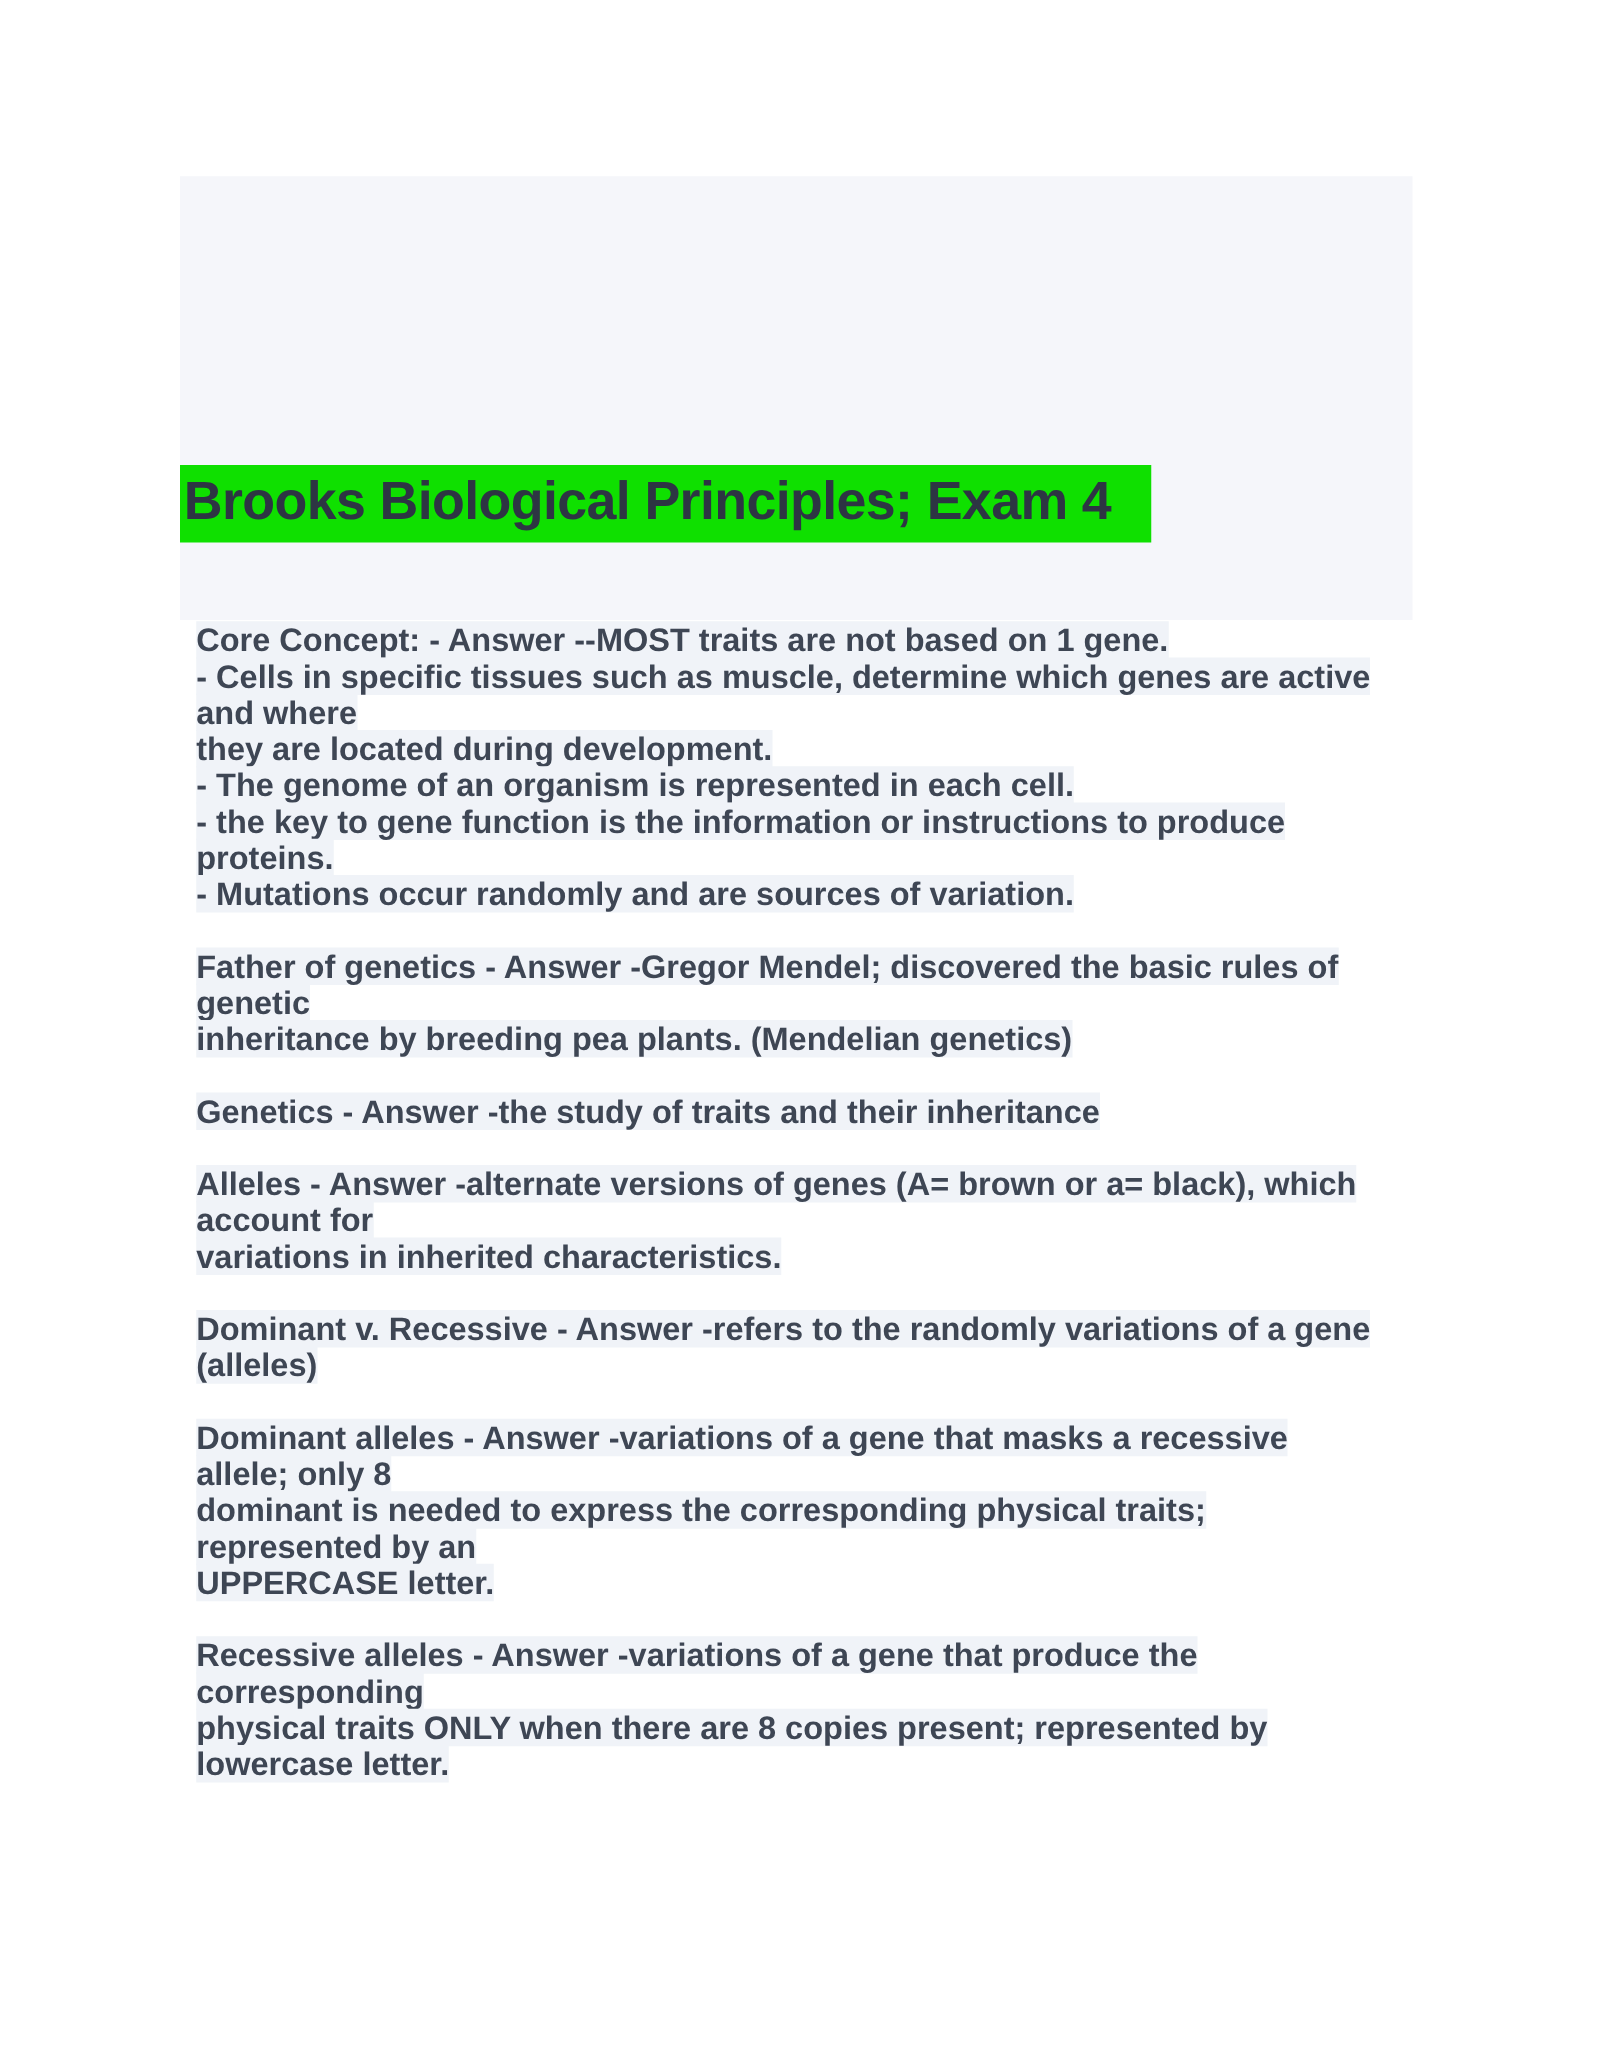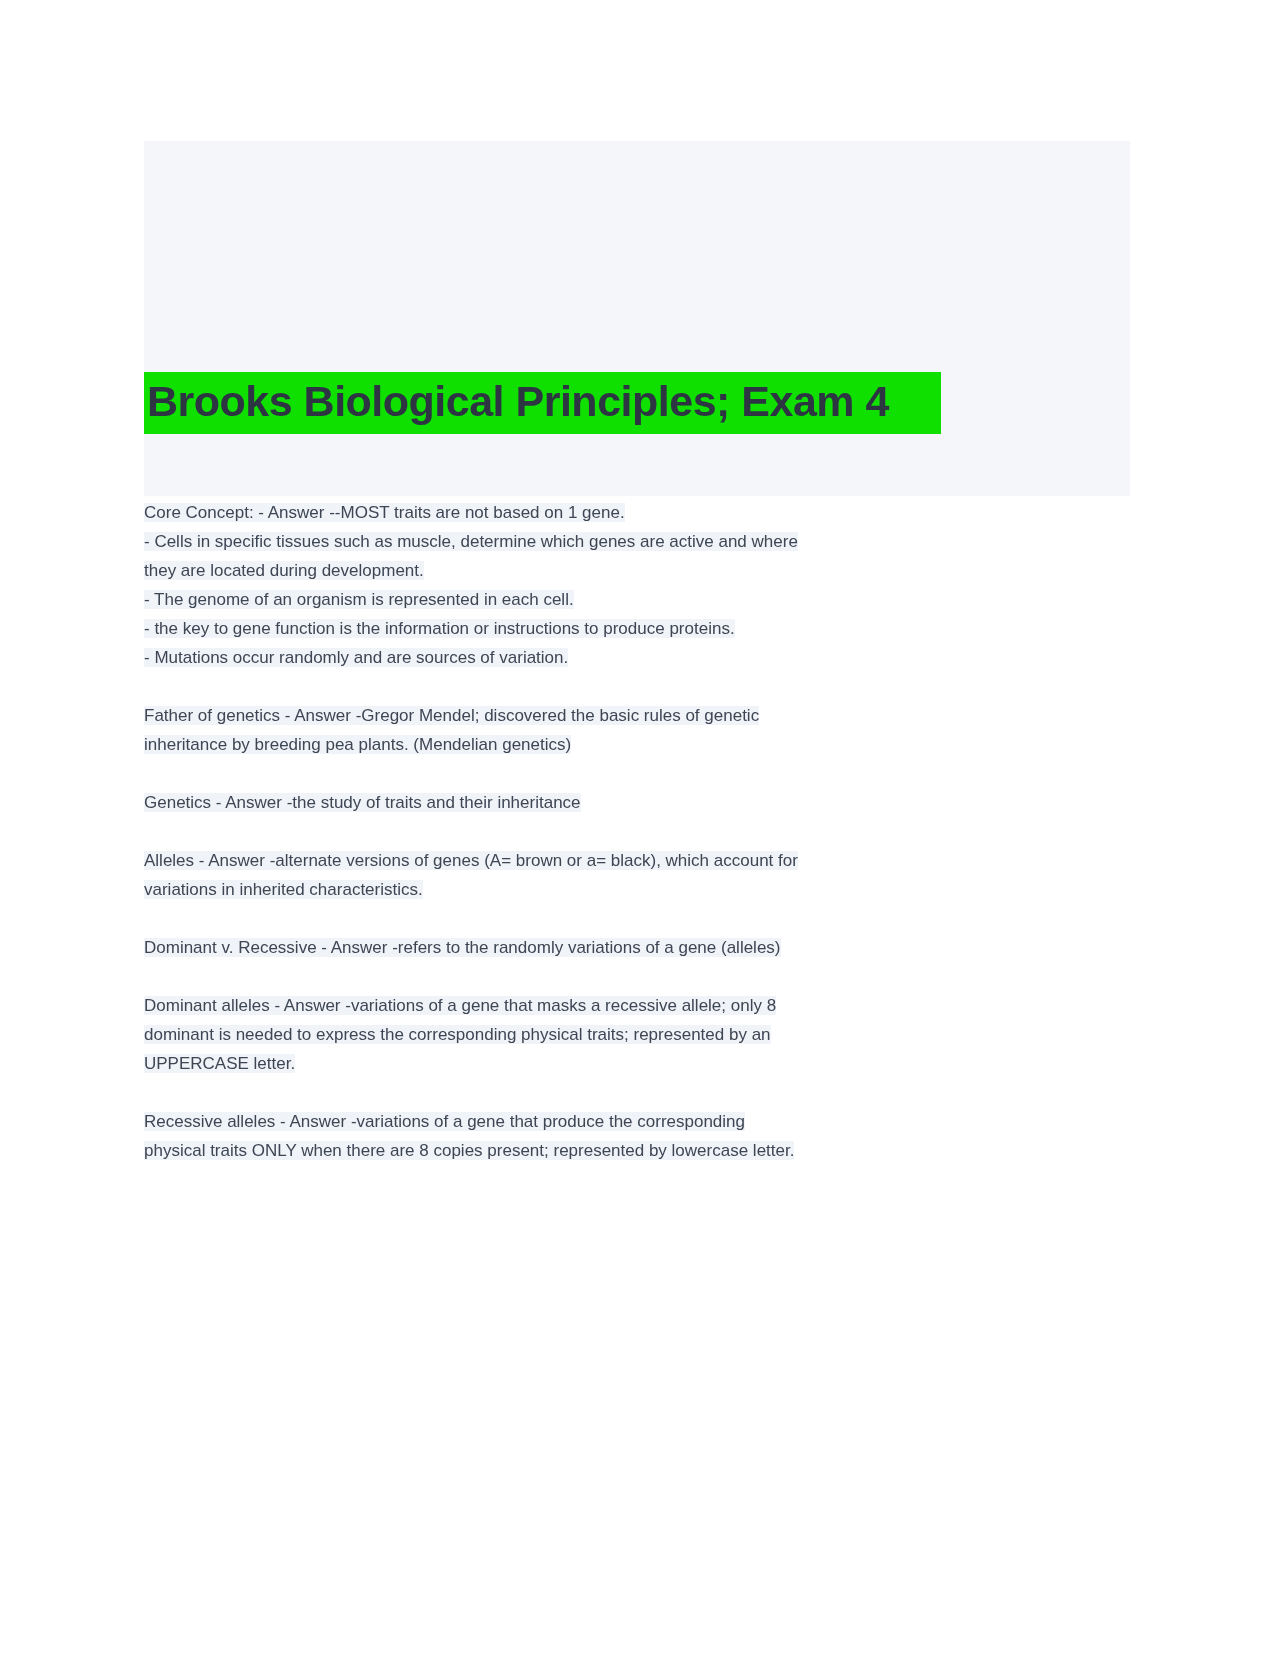--- a/index.html
+++ b/index.html
@@ -30,30 +30,31 @@
     margin: 0;
     font-size: 43px;
     font-weight: bold;
     line-height: 49px;
     letter-spacing: -0.5px;
     color: var(--title-text, #2d3543);
     white-space: nowrap;
   }
   .mark-green {
     background: var(--title-highlight, #0fe000);
-    padding: 5px 52px 9px 3px;
+    padding: 5px 32px 9px 3px;
   }
   .body {
     position: absolute;
-    left: 144px;
+    left: 157px;
     top: 498px;
     width: 950px;
-    font-size: 17px;
+    font-size: 26px;
     line-height: 29px;
     color: var(--body-text, #3e4654);
+    font-weight: bold;
   }
   .body p {
     margin: 0 0 29px 0;
   }
   .hl {
     background: var(--line-highlight, #f0f3f8);
     white-space: pre-line;
   }
 </style>
 </head>

